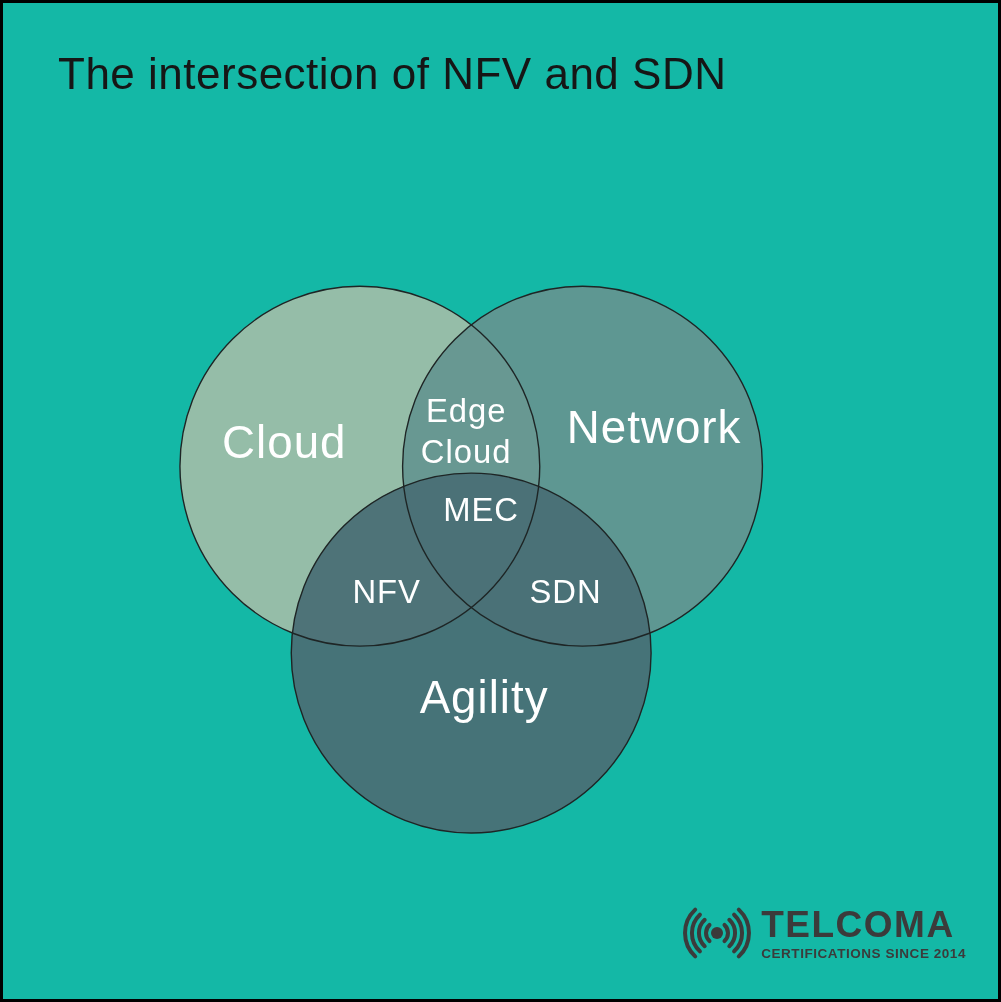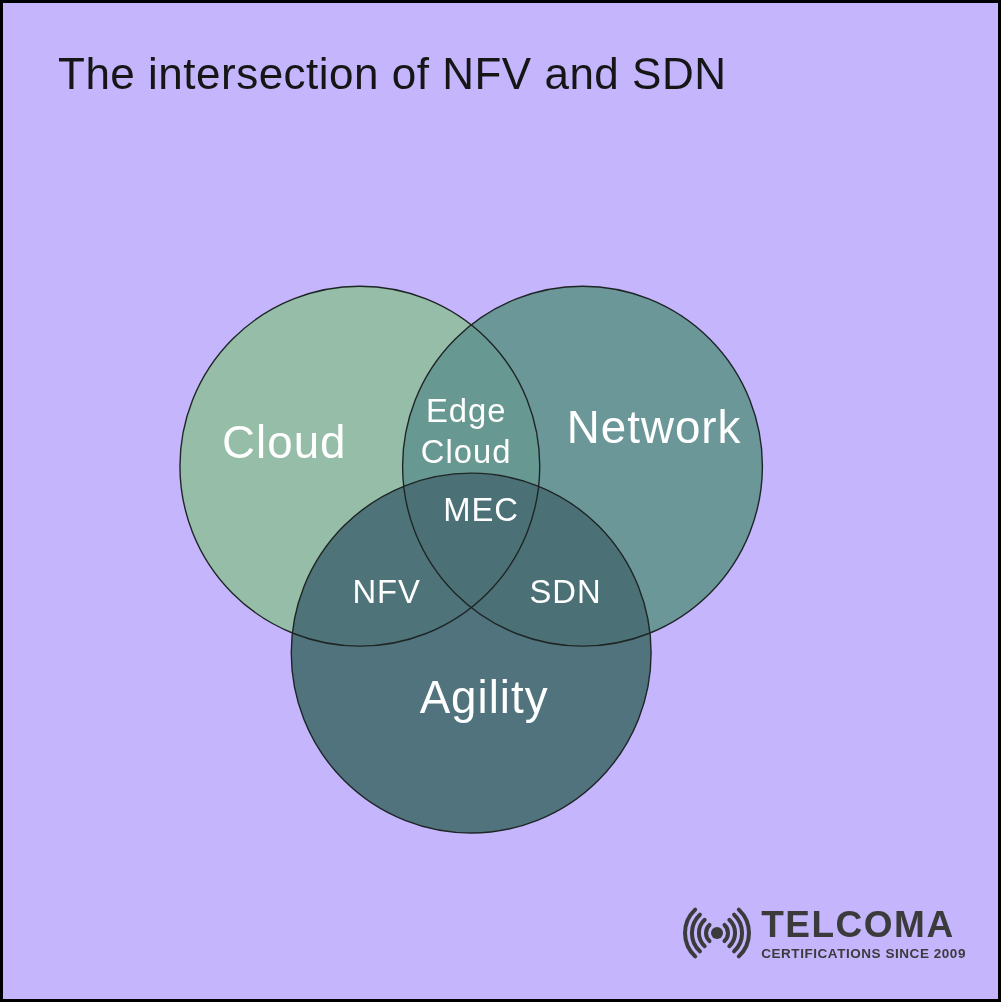--- a/index.html
+++ b/index.html
@@ -1,21 +1,21 @@
 <!DOCTYPE html>
 <html><head>
 <meta charset="utf-8">
 <style>
   html,body{margin:0;padding:0;background:#ffffff;}
   .frame{
     position:relative;
     width:1001px;height:1002px;
     box-sizing:border-box;
     border:3px solid #000000;
-    background:#c4b5fd;
+    background:#14b8a6;
     overflow:hidden;
     font-family:"Liberation Sans", sans-serif;
   }
   .title{
     position:absolute;
     left:55px;top:42px;
     margin:0;
     font-size:44px;
     font-weight:500;
     color:#161616;
@@ -101,17 +101,17 @@
 
         <path d="M 42.5 23.96 A 11 11 0 0 1 42.5 40.04" stroke="#3b3b3b" stroke-width="4" stroke-linecap="round"></path>
         <path d="M 47.3 18.8  A 18 18 0 0 1 47.3 45.2" stroke="#3b3b3b" stroke-width="4" stroke-linecap="round"></path>
         <path d="M 52.1 13.7  A 25 25 0 0 1 52.1 50.3" stroke="#3b3b3b" stroke-width="4" stroke-linecap="round"></path>
         <path d="M 56.8 8.6   A 32 32 0 0 1 56.8 55.4" stroke="#3b3b3b" stroke-width="4" stroke-linecap="round"></path>
         <circle cx="35" cy="32" r="6" fill="#3b3b3b"></circle>
       </svg>
     </span>
     <span class="logo-text">
       <span class="brand">TELCOMA</span>
-      <span class="tagline">CERTIFICATIONS SINCE 2009</span>
+      <span class="tagline">CERTIFICATIONS SINCE 2014</span>
     </span>
   </div>
 
 </div>
 
 </body></html>

